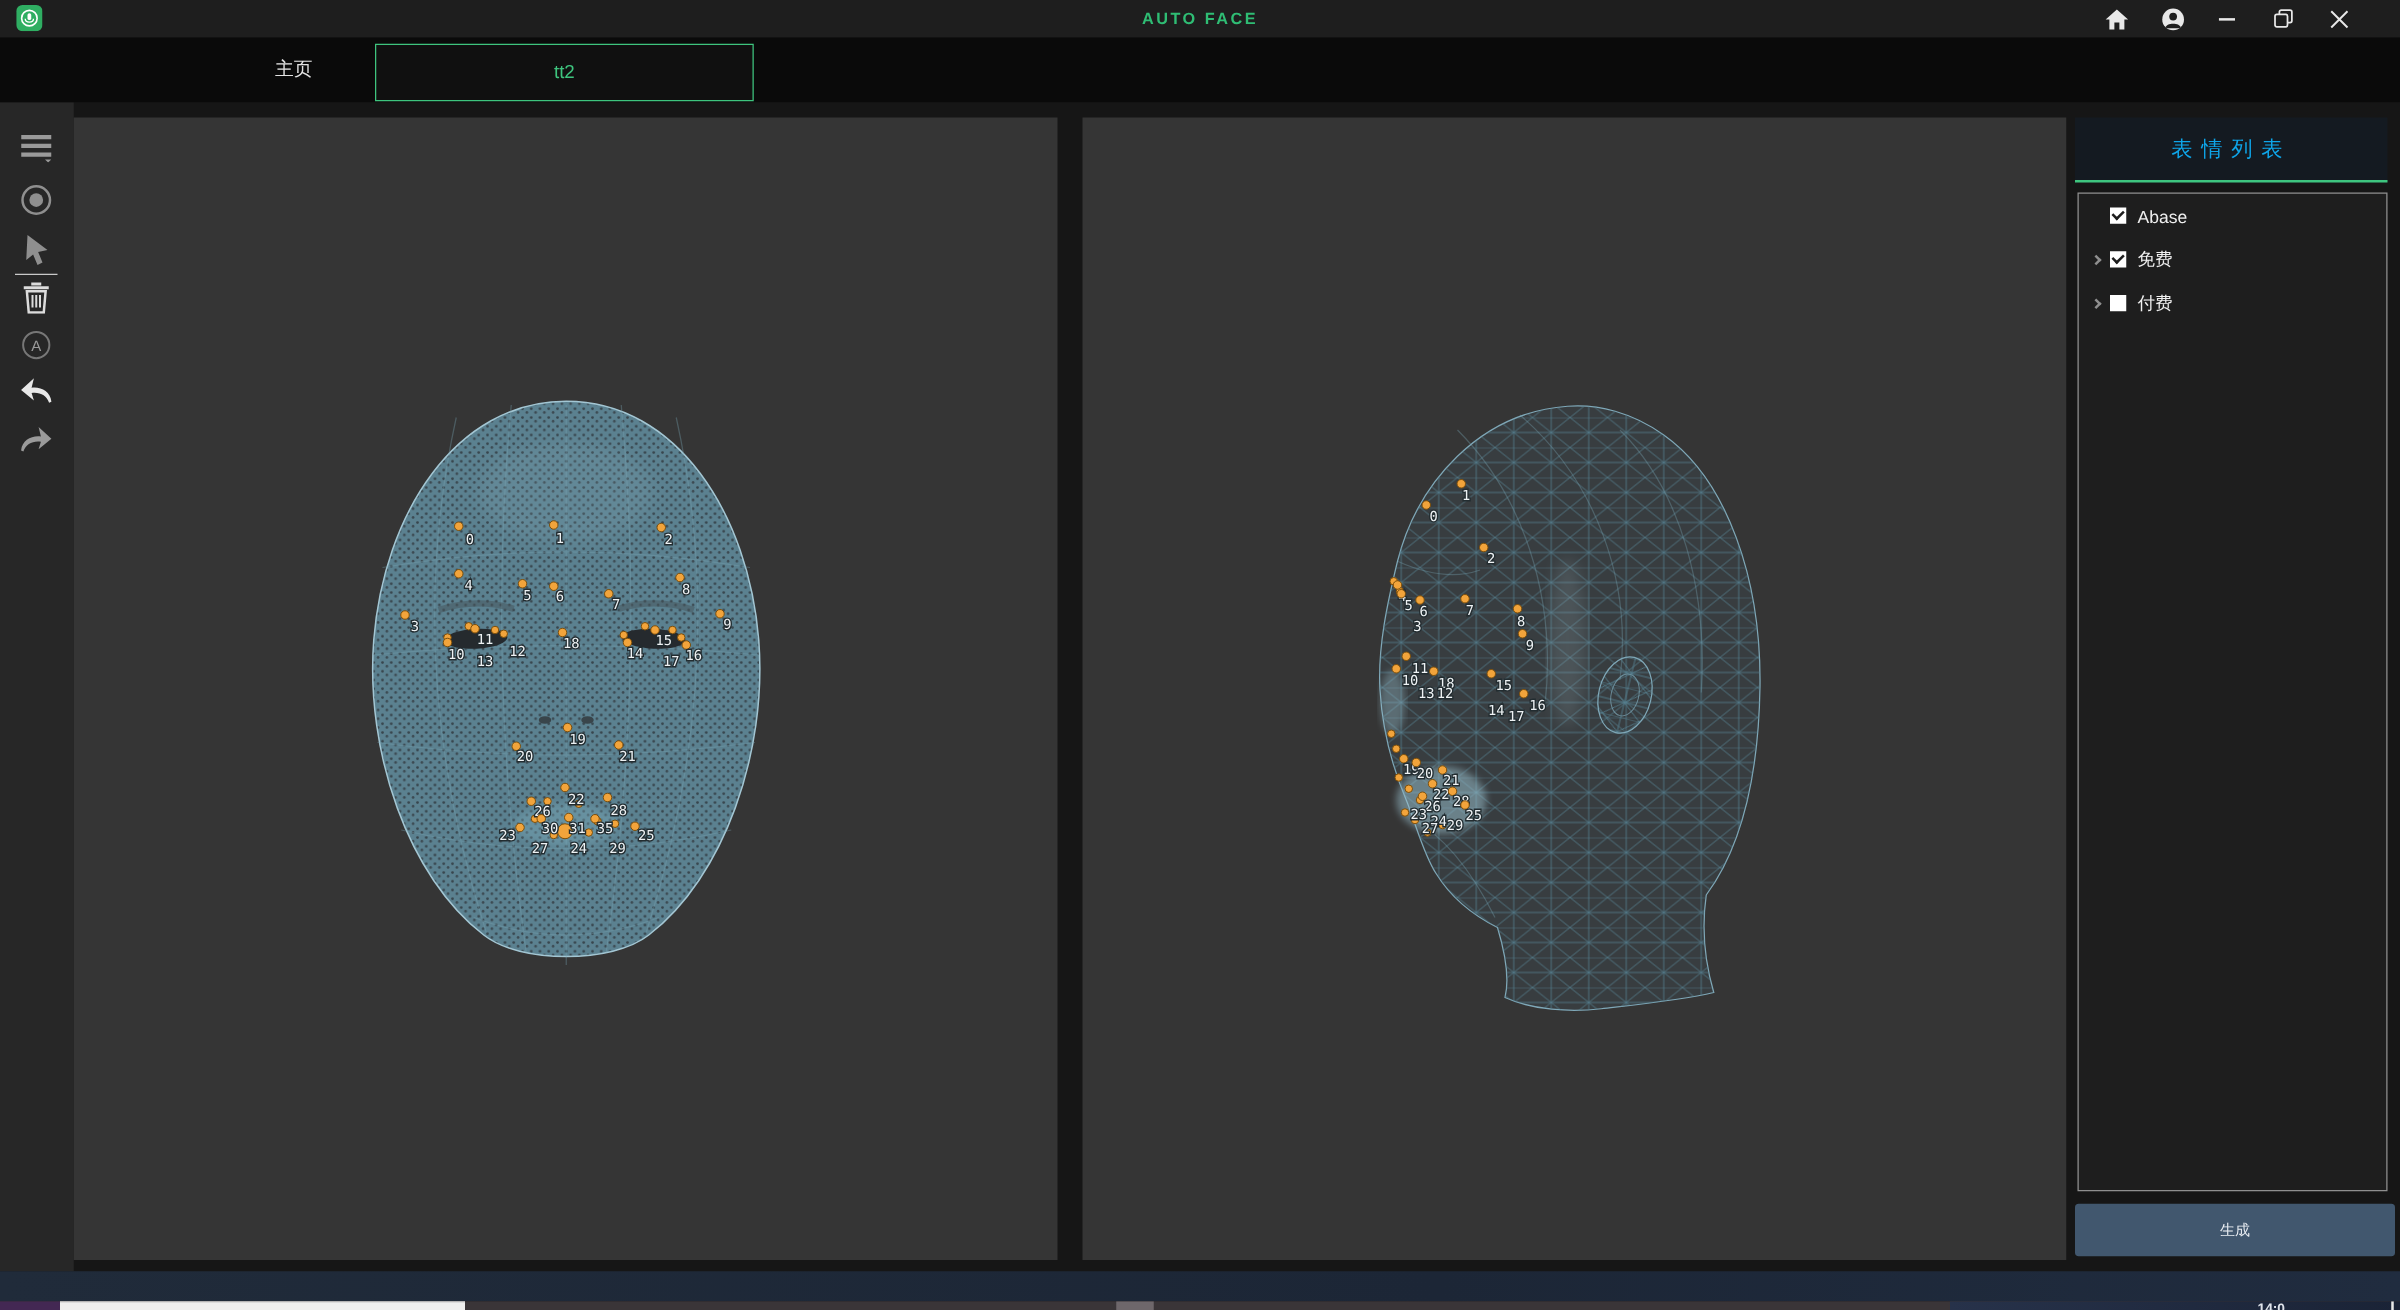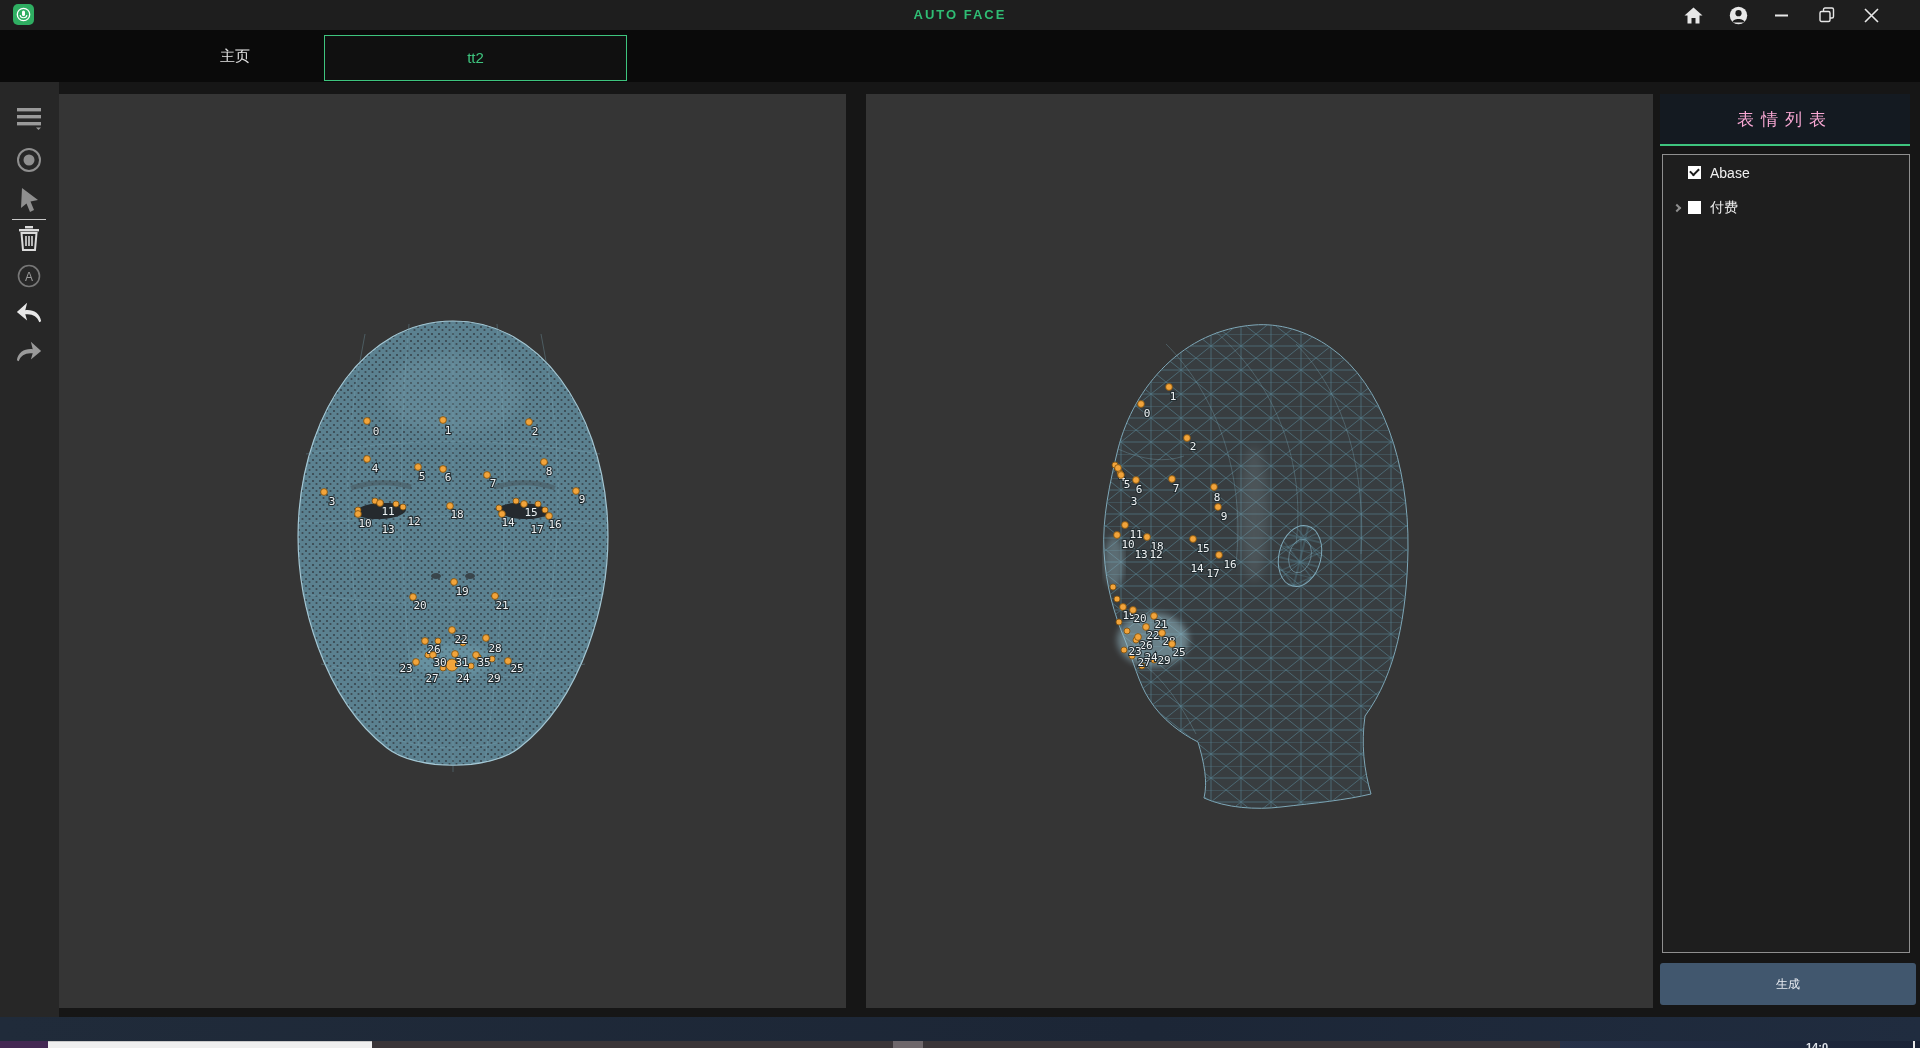--- a/index.html
+++ b/index.html
@@ -13,41 +13,41 @@
   .app-title { position:absolute; left:0; right:0; top:0; height:30px; line-height:30px;
                text-align:center; color:#2fbd74; font-size:13px; font-weight:bold; letter-spacing:2px; }
   .win-btn { position:absolute; top:0; width:34px; height:30px; display:flex;
              align-items:center; justify-content:center; cursor:default; }
   .win-btn svg { display:block; }
 
   
   .tabbar { position:absolute; left:0; top:30px; width:1920px; height:52px; background:#0a0a0a; }
   .tab-home { position:absolute; left:60px; top:0; width:190px; height:52px; line-height:52px;
               text-align:right; color:#e3e3e3; font-size:15px; }
-  .tab-active { position:absolute; left:324px; top:5px; width:303px; height:46px; line-height:44px;
+  .tab-active { position:absolute; left:300px; top:5px; width:303px; height:46px; line-height:44px;
                 text-align:center; color:#3ec47e; font-size:15px; border:1px solid #3ec47e; background:#101010; }
 
   
   .mainbg { position:absolute; left:0; top:82px; width:1920px; height:935px; background:#161616; }
   .toolbar { position:absolute; left:0; top:82px; width:59px; height:935px; background:#272727; }
   .tool { position:absolute; left:15px; width:28px; height:28px; display:flex;
           align-items:center; justify-content:center; }
   .tool svg { display:block; }
   .tool-sep { position:absolute; left:12px; top:137px; width:34px; height:0;
               border-top:1px solid #c9c9c9; }
 
   .viewport { position:absolute; top:94px; width:787px; height:914px; background:#353535; }
   .viewport-front { left:59px; }
   .viewport-side  { left:866px; }
 
   
   .rightpanel { position:absolute; left:1660px; top:94px; width:252px; height:914px; }
   .panel-header { position:absolute; left:0; top:0; width:250px; height:52px; background:#141a21;
                   border-bottom:2px solid #3ec47e; display:flex; align-items:center; justify-content:center; }
-  .panel-title { color:#f9a8d4; font-size:17px; letter-spacing:7px;text-align:right; }
+  .panel-title { color:#0ea5e9; font-size:17px; letter-spacing:7px;text-align:right; }
   .exp-list { position:absolute; left:2px; top:60px; width:248px; height:799px;
               border:1px solid #8f8f8f; background:#1e1e1e; padding-top:0; }
   .exp-row { position:relative; height:35px; display:flex; align-items:center; padding-left:11px; }
   .chev-slot { width:14px; display:flex; align-items:center; }
   .chev { width:6px; height:6px; border-top:2px solid #8f8f8f; border-right:2px solid #8f8f8f;
           transform:rotate(45deg); }
   .cb { width:13px; height:13px; background:#ffffff; position:relative; margin-right:9px; }
   .cb.checked::after { content:""; position:absolute; left:2px; top:2px; width:7px; height:4px;
                        border-left:2px solid #1d1d1d; border-bottom:2px solid #1d1d1d;
                        transform:rotate(-45deg); }
@@ -407,20 +407,27 @@
     <div class="exp-list">
       <div class="exp-row">
         <span class="chev-slot"></span>
         <span class="cb checked"></span>
         <span class="exp-label">Abase</span>
       </div>
       <div class="exp-row">
         <span class="chev-slot">
             <span class="chev"></span>
           </span>
+        <span class="cb checked"></span>
+        <span class="exp-label">免费</span>
+      </div>
+      <div class="exp-row">
+        <span class="chev-slot">
+            <span class="chev"></span>
+          </span>
         <span class="cb filled"></span>
         <span class="exp-label">付费</span>
       </div>
     </div>
     <button class="generate-btn">生成</button>
   </aside>
 
   <footer class="status-strip"></footer>
   <div class="sliver">
     <div class="sl-purple"></div>

